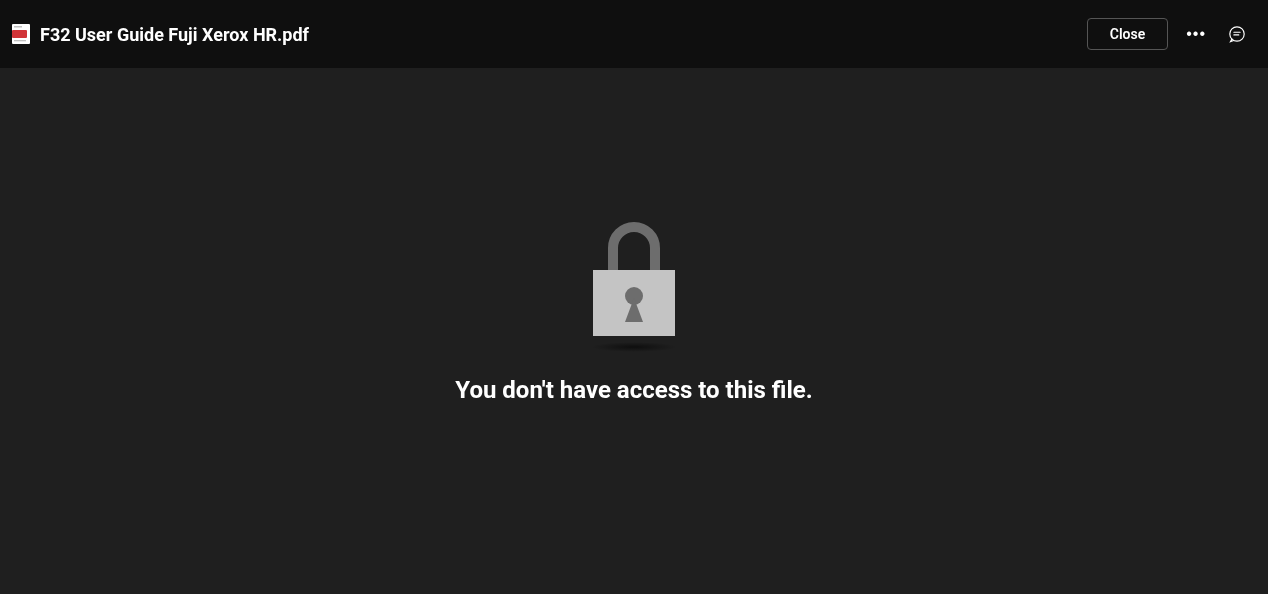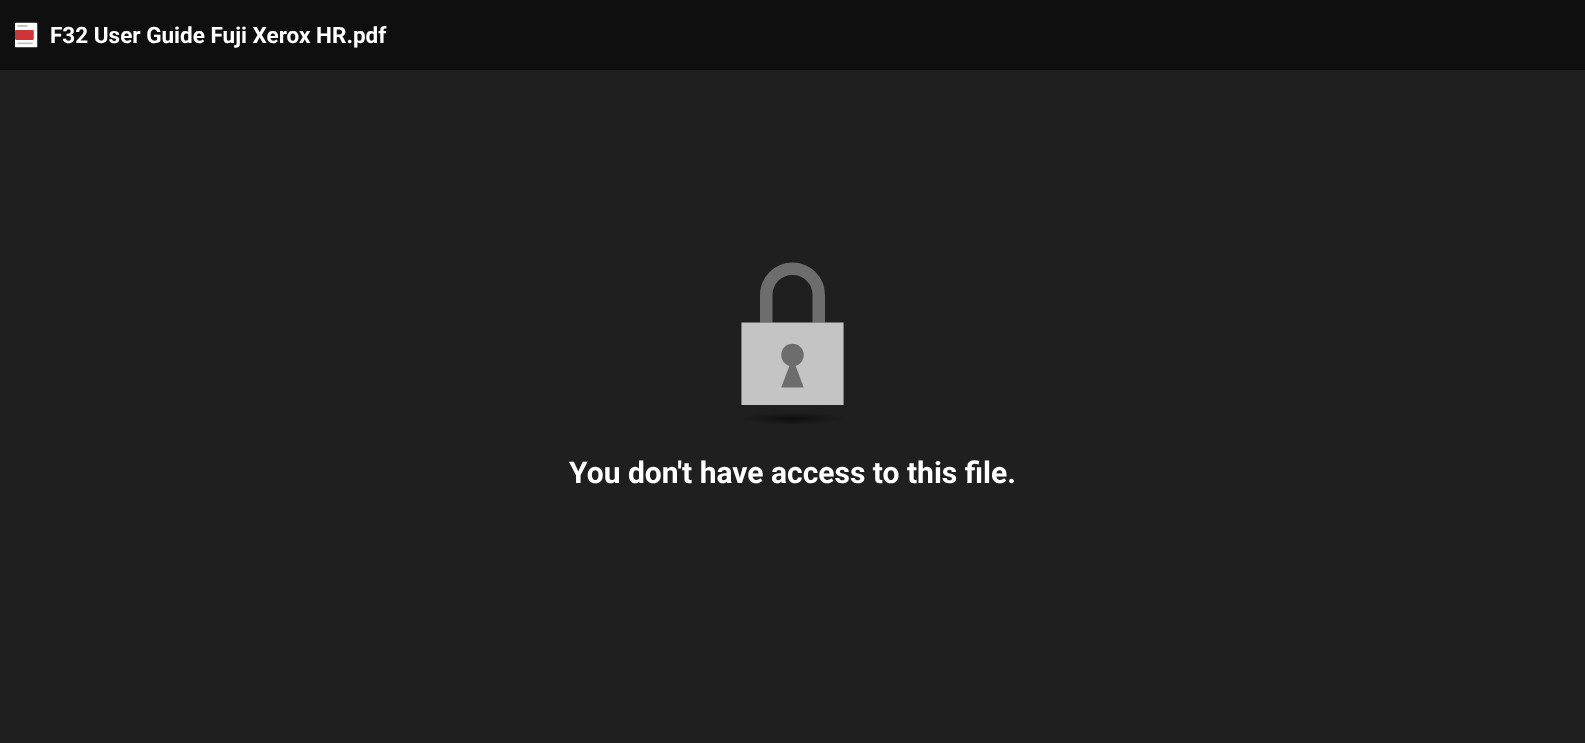--- a/index.html
+++ b/index.html
@@ -9,21 +9,21 @@
     }
     body {
       width: 1268px;
       height: 594px;
       background: #1f1f1f;
       font-family: "Segoe UI", -apple-system, BlinkMacSystemFont, Roboto, "Helvetica Neue", sans-serif;
       color: #ffffff;
       overflow: hidden;
     }
     .header {
-      height: 56px;
+      height: 68px;
       background: #0f0f0f;
       display: flex;
       align-items: center;
       padding: 0 18px 0 12px;
     }
     .file-icon {
       width: 18px;
       height: 20px;
       margin-right: 10px;
       flex-shrink: 0;
@@ -119,20 +119,34 @@
 <div class="header">
   <span class="file-icon">
     <svg viewBox="0 0 18 20" width="18" height="20">
       <rect x="0" y="0" width="18" height="20" fill="#ffffff" rx="1"></rect>
       <rect x="0" y="6" width="15" height="8" fill="#d13438" rx="1"></rect>
       <rect x="2" y="2" width="8" height="1.5" fill="#c0c0c0"></rect>
       <rect x="2" y="16" width="12" height="1.3" fill="#c0c0c0"></rect>
     </svg>
   </span>
   <div class="file-title">F32 User Guide Fuji Xerox HR.pdf</div>
+  <div class="header-actions">
+    <button class="close-button">Close</button>
+    <button class="icon-button">
+      <span class="more-dots">•••</span>
+    </button>
+    <button class="icon-button">
+      <svg class="chat-icon-svg" viewBox="0 0 20 20">
+        <circle cx="10" cy="10" r="8" fill="none" stroke="#ffffff" stroke-width="1.3"></circle>
+        <path d="M 4.3 15.7 L 2.8 18.5 L 6.2 17.2" fill="none" stroke="#ffffff" stroke-width="1.3" stroke-linecap="round"></path>
+        <line x1="6.5" y1="8" x2="13.5" y2="8" stroke="#ffffff" stroke-width="1.2" stroke-linecap="round"></line>
+        <line x1="6.5" y1="11" x2="12" y2="11" stroke="#ffffff" stroke-width="1.2" stroke-linecap="round"></line>
+      </svg>
+    </button>
+  </div>
 </div>
 
 <div class="content">
   <div class="lock-container">
     <svg class="lock-svg" viewBox="0 0 82 118">
 
       <path d="M 20 52 L 20 30 A 21 21 0 0 1 62 30 L 62 52" fill="none" stroke="#6d6d6d" stroke-width="10" stroke-linecap="butt"></path>
 
       <rect x="0" y="52" width="82" height="66" fill="#c4c4c4"></rect>
 

